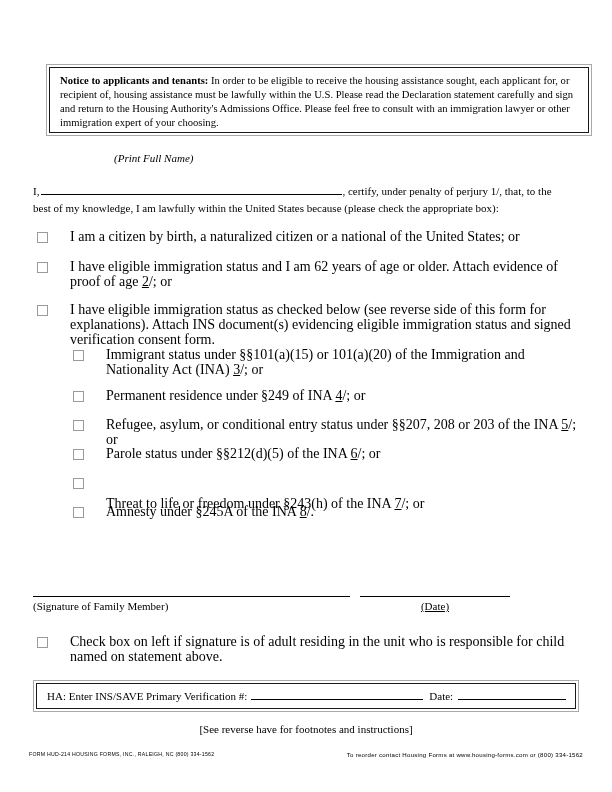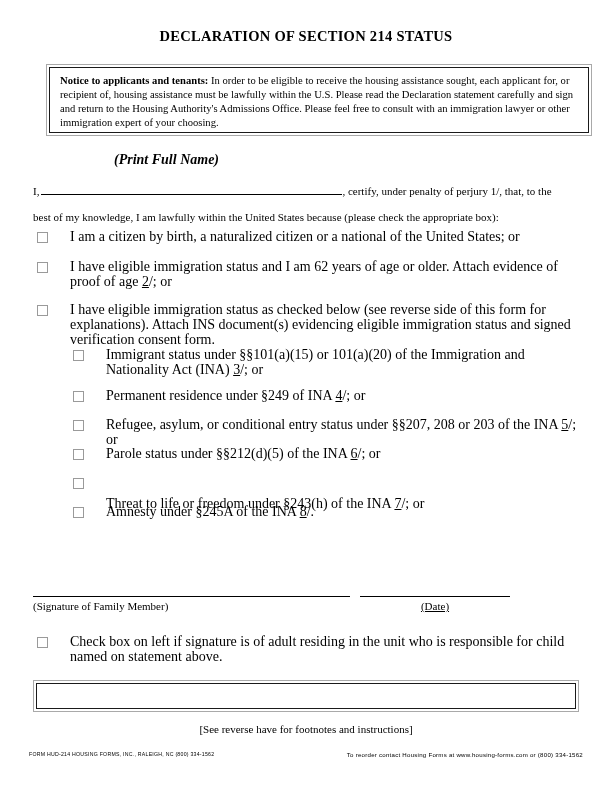--- a/index.html
+++ b/index.html
@@ -75,42 +75,42 @@
     height: 11px;
     vertical-align: baseline;
   }
   #ha-rule-1 { width: 172px; margin: 0 6px 0 4px; }
   #ha-rule-2 { width: 108px; margin: 0 0 0 5px; }
 
   
   .print-full-name {
     position: absolute;
     left: 114px; top: 152px;
-    font-size: 14px;
+    font-size: 11px;
     font-style: italic;
-    font-weight: bold;
+    font-weight: normal;
   }
 
   
   #certify-block {
     position: absolute;
     left: 33px; top: 183px;
     width: 548px;
     font-size: 11px;
     line-height: 15.5px;
   }
   #certify-line-1 { white-space: nowrap; }
   #name-rule {
     display: inline-block;
     border-bottom: 1.3px solid #000;
     width: 301px;
     height: 11px;
     margin-left: 2px;
   }
-  #certify-line-2 { margin-top: 10px; }
+  #certify-line-2 { margin-top: 1px; }
 
   
   .cb {
     position: absolute;
     width: 11px;
     height: 11px;
     border: 1px solid #9a9a9a;
     background: #ffffff;
     box-sizing: border-box;
   }
@@ -177,21 +177,20 @@
     white-space: nowrap;
   }
   #footer-left { left: 29px; }
   #footer-right { right: 29px; text-align: right; font-size: 6.1px; }
 </style>
 </head>
 <body>
 
 <div class="page">
 
-  <div class="title">DECLARATION OF SECTION 214 STATUS</div>
 
   <div class="frame-outer" id="notice-box">
     <div class="frame-inner"></div>
     <div class="frame-content">
       <div id="notice-text"><b>Notice to applicants and tenants:</b><span>  In order to be eligible to receive the housing assistance sought, each applicant for, or recipient of, housing assistance must be lawfully within the U.S.  Please read the Declaration statement carefully and sign and return to the Housing Authority's Admissions Office.  Please feel free to consult with an immigration lawyer or other immigration expert of your choosing.</span></div>
     </div>
   </div>
 
   <div class="print-full-name">(Print Full Name)</div>
 
@@ -250,20 +249,23 @@
   <div id="sig-label">(Signature of Family Member)</div>
   <div id="date-label">(Date)</div>
 
   <div class="lvl1">
     <span class="cb" style="top:637px"></span>
     <span class="opt-text" style="top:634px">Check box on left if signature is of adult residing in the unit who is responsible for child named on statement above.</span>
   </div>
 
   <div class="frame-outer" id="ha-box">
     <div class="frame-inner"></div>
+    <div class="frame-content" style="padding:4px 10px 4px 11px">
+      <div id="ha-row"><span>HA:  Enter INS/SAVE Primary Verification #:</span><span class="ha-rule" id="ha-rule-1"></span><span>Date:</span><span class="ha-rule" id="ha-rule-2"></span></div>
+    </div>
   </div>
 
   <div id="reverse-note">[See reverse have for footnotes and instructions]</div>
 
   <div class="footer" id="footer-left">FORM HUD-214   HOUSING FORMS, INC., RALEIGH, NC   (800) 334-1562</div>
   <div class="footer" id="footer-right">To reorder contact Housing Forms at www.housing-forms.com or (800) 334-1562</div>
 
 </div>
 
 </body></html>

